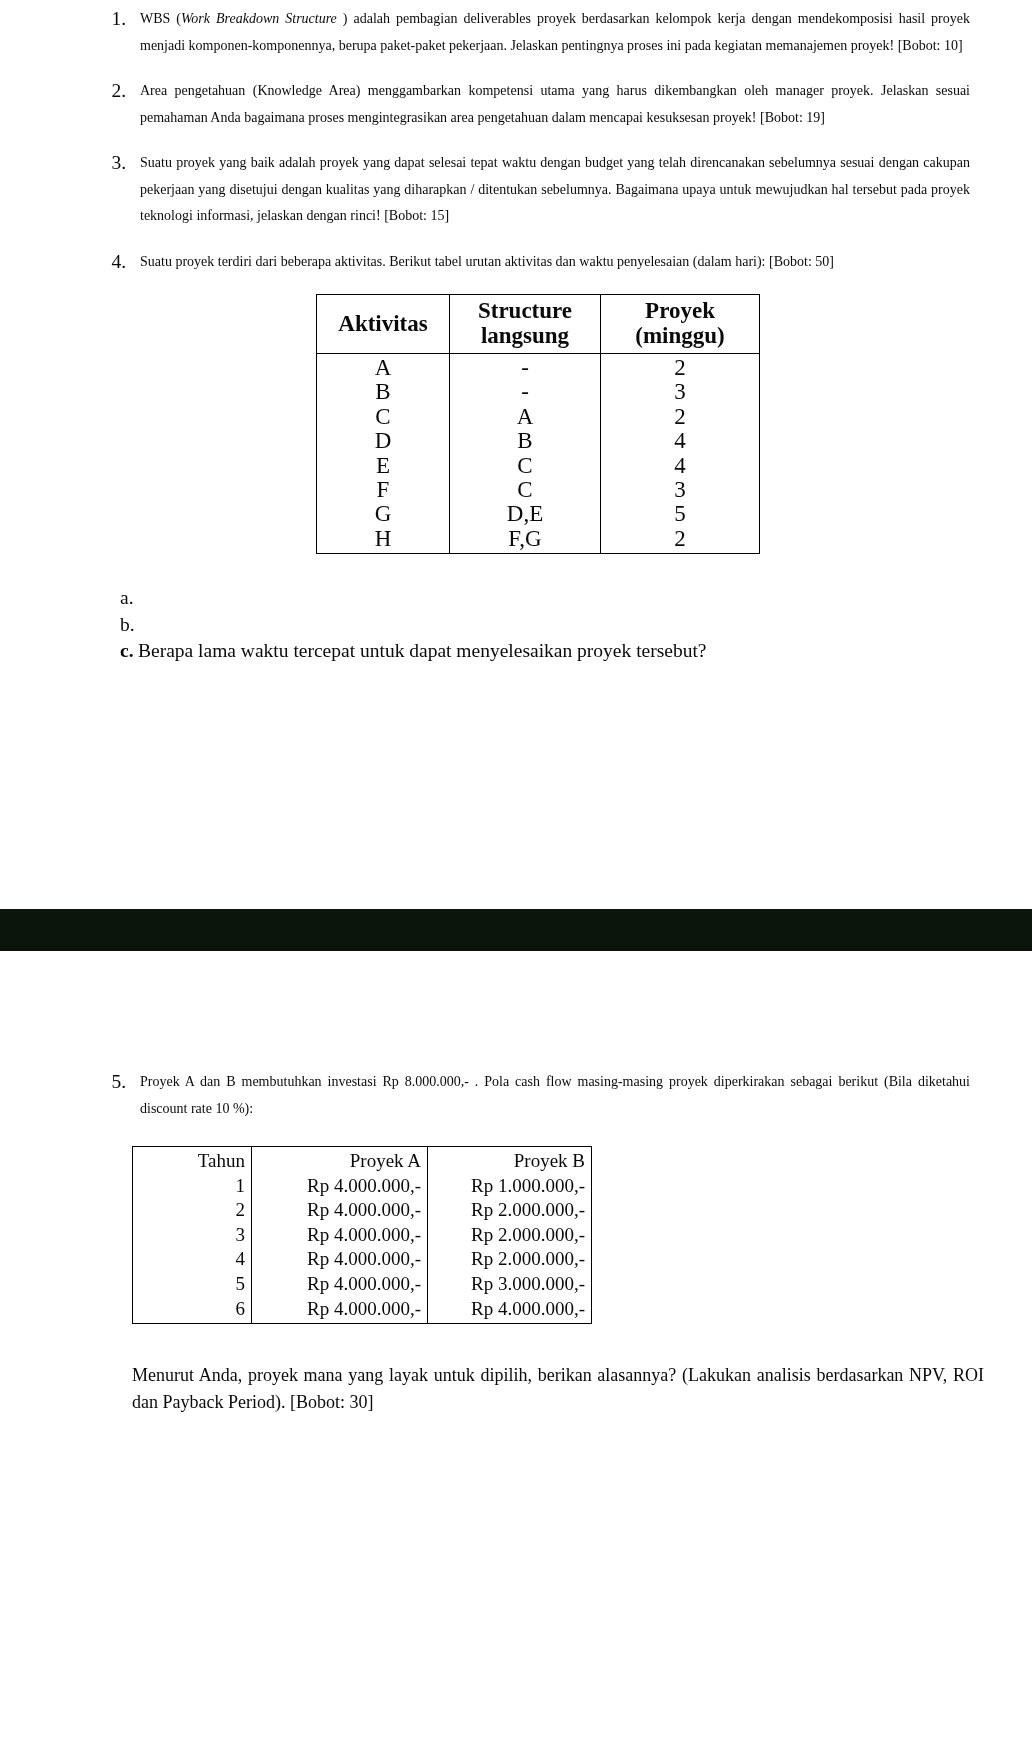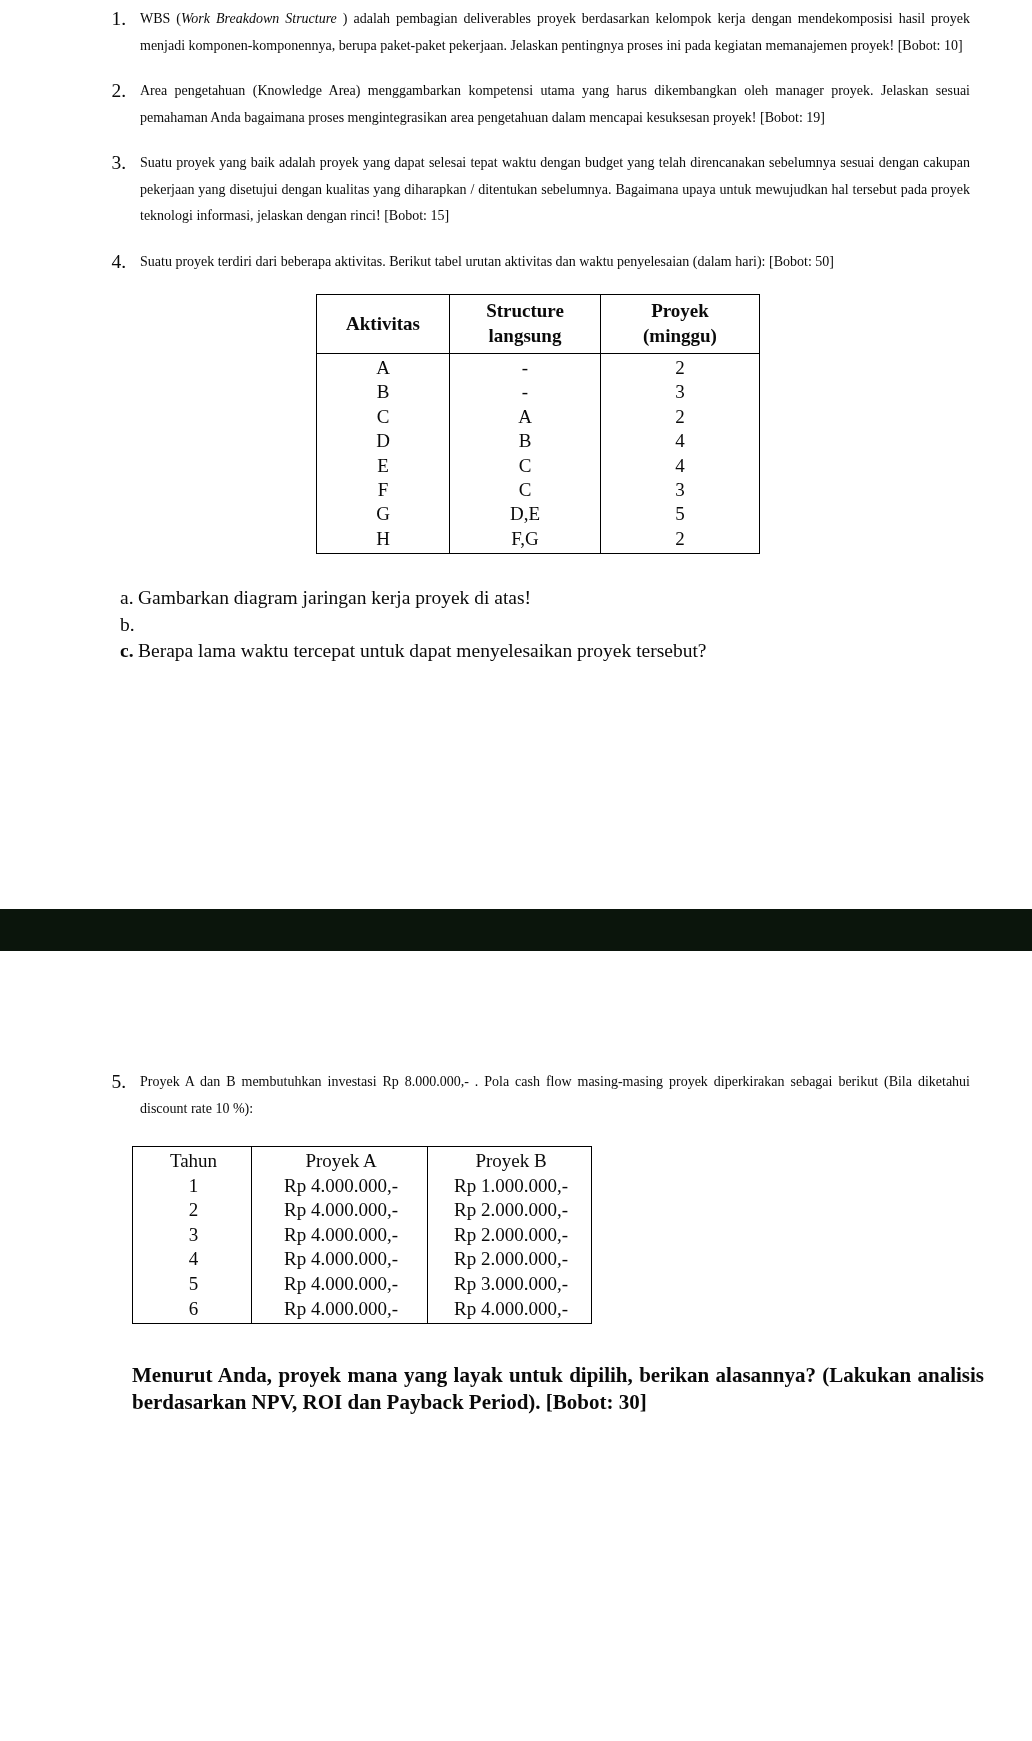--- a/index.html
+++ b/index.html
@@ -64,21 +64,21 @@
   .w2 { width: 852px; }
 
   
   .tbl1-wrap {
     margin: 13px 0 0 0;
     display: flex;
     justify-content: center;
   }
   table.tbl1 {
     border-collapse: collapse;
-    font-size: 19px;
+    font-size: 23px;
     margin-left: 8px;
   }
   table.tbl1 th,
   table.tbl1 td {
     border: 1.4px solid #000;
     text-align: center;
     vertical-align: middle;
   }
   table.tbl1 th {
     font-weight: bold;
@@ -138,21 +138,21 @@
     margin: 24px 0 0 34px;
   }
   table.tbl2 {
     border-collapse: collapse;
     font-size: 19px;
   }
   table.tbl2 th,
   table.tbl2 td {
     border-left: 1.3px solid #000;
     border-right: 1.3px solid #000;
-    text-align: center;
+    text-align: right;
     padding: 0 6px 0 9px;
     height: 24.6px;
     line-height: 24.6px;
     font-weight: normal;
   }
   table.tbl2 thead th {
     border-top: 1.3px solid #000;
     padding-top: 2px;
   }
   table.tbl2 tbody tr:last-child td {
@@ -161,26 +161,25 @@
   }
   table.tbl2 .k1 { width: 103px; }
   table.tbl2 .k2 { width: 160px; }
   table.tbl2 .k3 { width: 148px; }
 
   .closing {
     margin: 38px 0 0 0;
   }
   .closing p {
     margin: 0;
-    font-size: 21px;
+    font-size: 18px;
     line-height: 26.5px;
     text-align: justify;
     width: 852px;
     margin-left: 34px;
-    font-weight: bold;
   }
 </style>
 </head>
 <body>
 
 <div class="page">
 
   <div class="block-top">
     <div class="inner">
 
@@ -266,21 +265,20 @@
               <td>F,G</td>
               <td>2</td>
             </tr>
           </tbody>
         </table>
       </div>
 
       <div class="sublist">
         <div class="srow">
           <div class="slet">a.</div>
-          <div class="stxt">Gambarkan  diagram jaringan kerja proyek di atas!</div>
         </div>
         <div class="srow">
           <div class="slet">b.</div>
         </div>
         <div class="srow">
           <div class="slet b">c.</div>
           <div class="stxt">Berapa lama waktu tercepat untuk dapat menyelesaikan proyek tersebut?</div>
         </div>
       </div>
 

